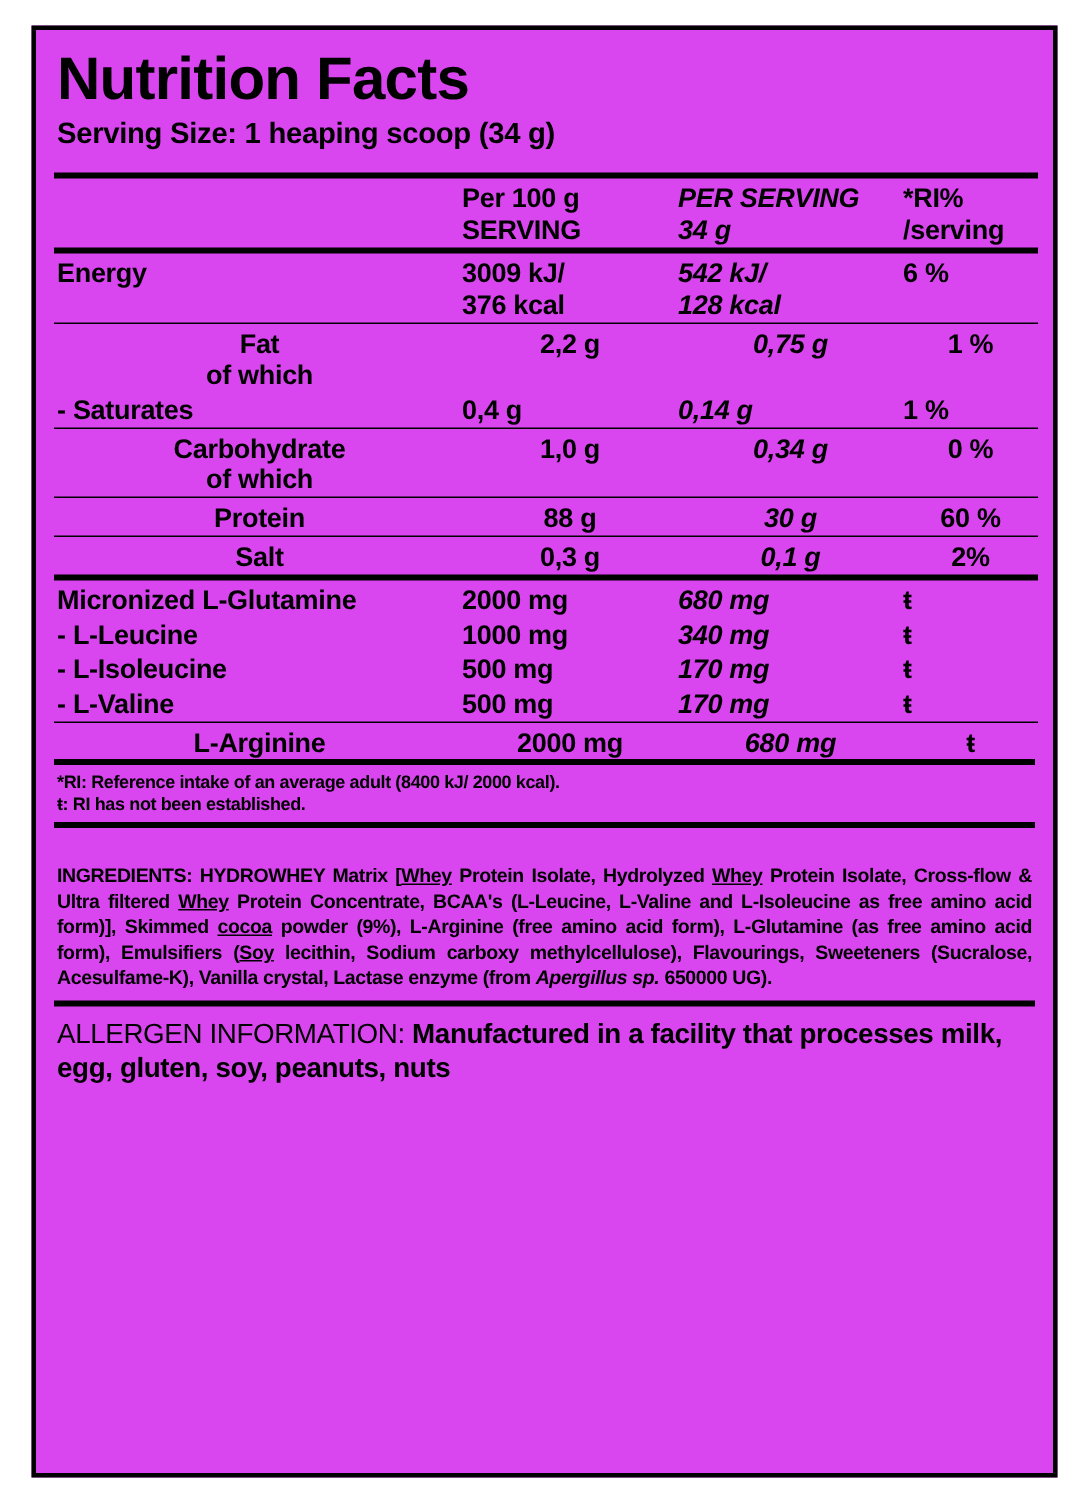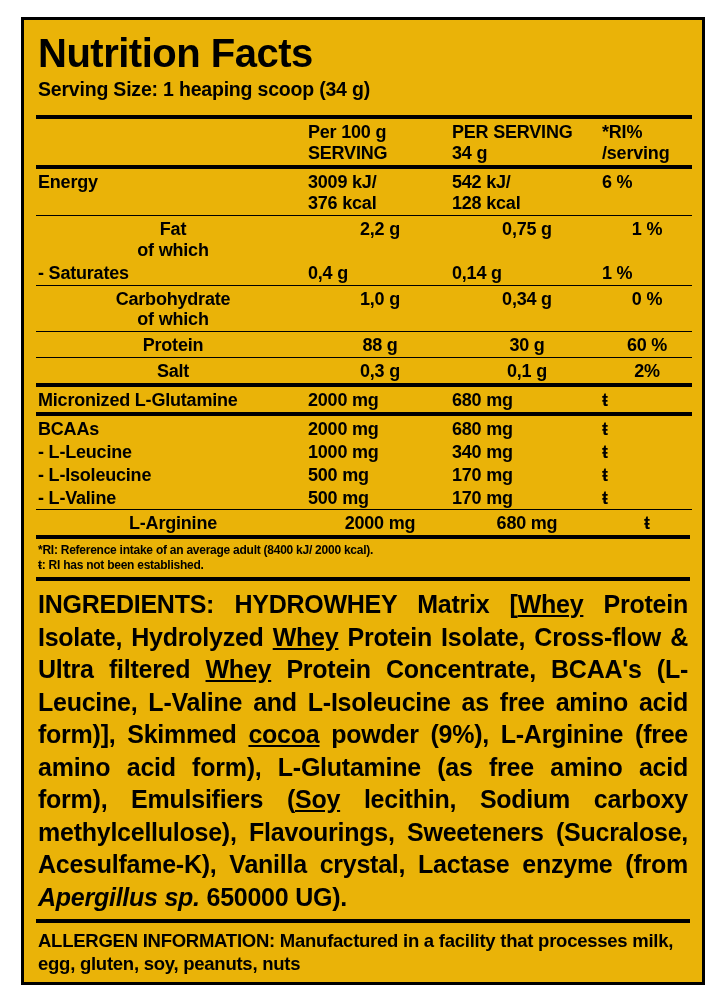--- a/index.html
+++ b/index.html
@@ -10,21 +10,21 @@
     font-family: "Liberation Sans", sans-serif;
     color: #000000;
     -webkit-font-smoothing: antialiased;
   }
 
   #label {
     position: absolute;
     left: 21px; top: 17px;
     width: 684px; height: 968px;
     border: 3px solid #000;
-    background: #eab308;
+    background: #d946ef;
     padding: 10px 12px 0 12px;
     overflow: hidden;
   }
 
   .title {
     font-size: 40px;
     font-weight: bold;
     letter-spacing: -0.5px;
     line-height: 1.06;
     margin: 2px 0 0 2px;
@@ -45,21 +45,21 @@
   table.nf td {
     font-size: 18px;
     font-weight: bold;
     padding: 1px 0 1px 0;
     vertical-align: top;
     letter-spacing: -0.2px;
     line-height: 1.16;
   }
   .c0 { width: 272px; padding-left: 2px !important; }
   .c1 { width: 144px; }
-  .c2 { width: 150px; }
+  .c2 { width: 150px; font-style: italic; }
   .c3 { width: 90px; }
 
   
   tr.thick-top > td { border-top: 4px solid #000; }
   tr.thin-top  > td { border-top: 1.5px solid #000; text-align: center; }
   tr.pad-top   > td { padding-top: 3px; }
 
   .hdr td { padding-bottom: 2px; }
   .dag { font-weight: bold; }
 
@@ -68,43 +68,43 @@
     border-bottom: 4px solid #000;
     margin-top: 0px;
     padding: 4px 0 4px 2px;
     font-size: 12px;
     font-weight: bold;
     line-height: 1.24;
     letter-spacing: -0.25px;
   }
 
   .ingredients {
-    padding: 7px 2px 6px 2px;
-    font-size: 25px;
+    padding: 24px 2px 6px 2px;
+    font-size: 13px;
     font-weight: bold;
     line-height: 1.30;
     text-align: justify;
     text-justify: inter-word;
     letter-spacing: -0.25px;
     border-bottom: 4px solid #000;
   }
   .ingredients .al {
     text-decoration: underline;
     font-weight: bold;
   }
   .ingredients .it { font-style: italic; }
 
   .allergen {
     padding: 6px 2px 0 2px;
     font-size: 18.5px;
     font-weight: bold;
     line-height: 1.26;
     letter-spacing: -0.25px;
   }
-  .allergen .lead { font-weight: bold; text-align: right; }
+  .allergen .lead { font-weight: normal; text-align: right; }
 </style>
 </head>
 <body>
 
 <div id="label">
 
   <div class="title">Nutrition Facts</div>
   <div class="serving">Serving Size: 1 heaping scoop (34 g)</div>
 
   <table class="nf">
@@ -178,26 +178,20 @@
         <td class="c3">2%</td>
       </tr>
 
       <tr class="thick-top pad-top">
         <td class="c0">Micronized L-Glutamine</td>
         <td class="c1">2000 mg</td>
         <td class="c2">680 mg</td>
         <td class="c3 dag">ŧ</td>
       </tr>
 
-      <tr class="thick-top pad-top">
-        <td class="c0">BCAAs</td>
-        <td class="c1">2000 mg</td>
-        <td class="c2">680 mg</td>
-        <td class="c3 dag">ŧ</td>
-      </tr>
       <tr>
         <td class="c0">- L-Leucine</td>
         <td class="c1">1000 mg</td>
         <td class="c2">340 mg</td>
         <td class="c3 dag">ŧ</td>
       </tr>
       <tr>
         <td class="c0">- L-Isoleucine</td>
         <td class="c1">500 mg</td>
         <td class="c2">170 mg</td>

